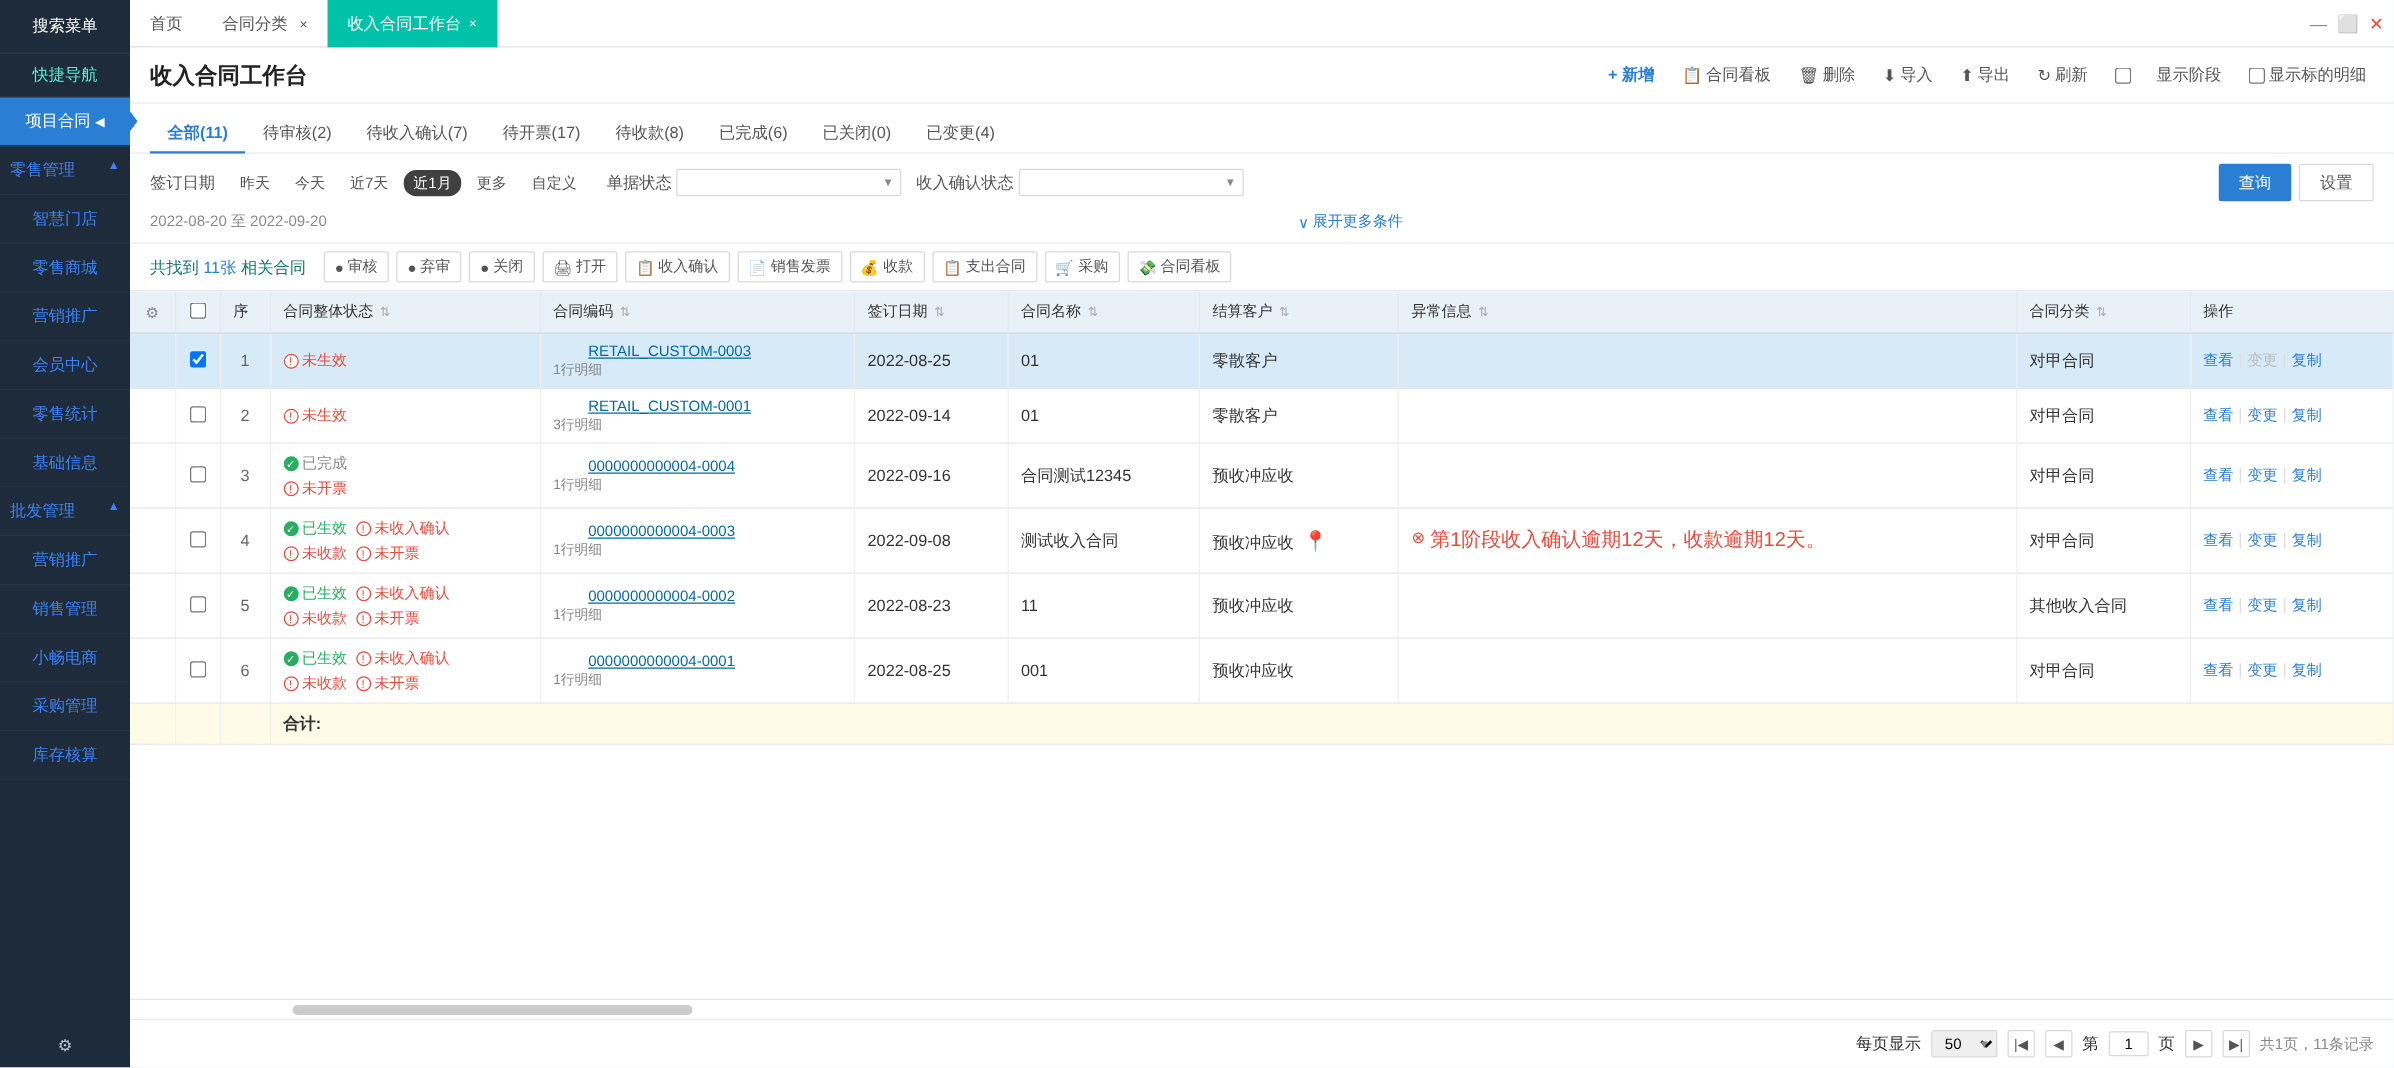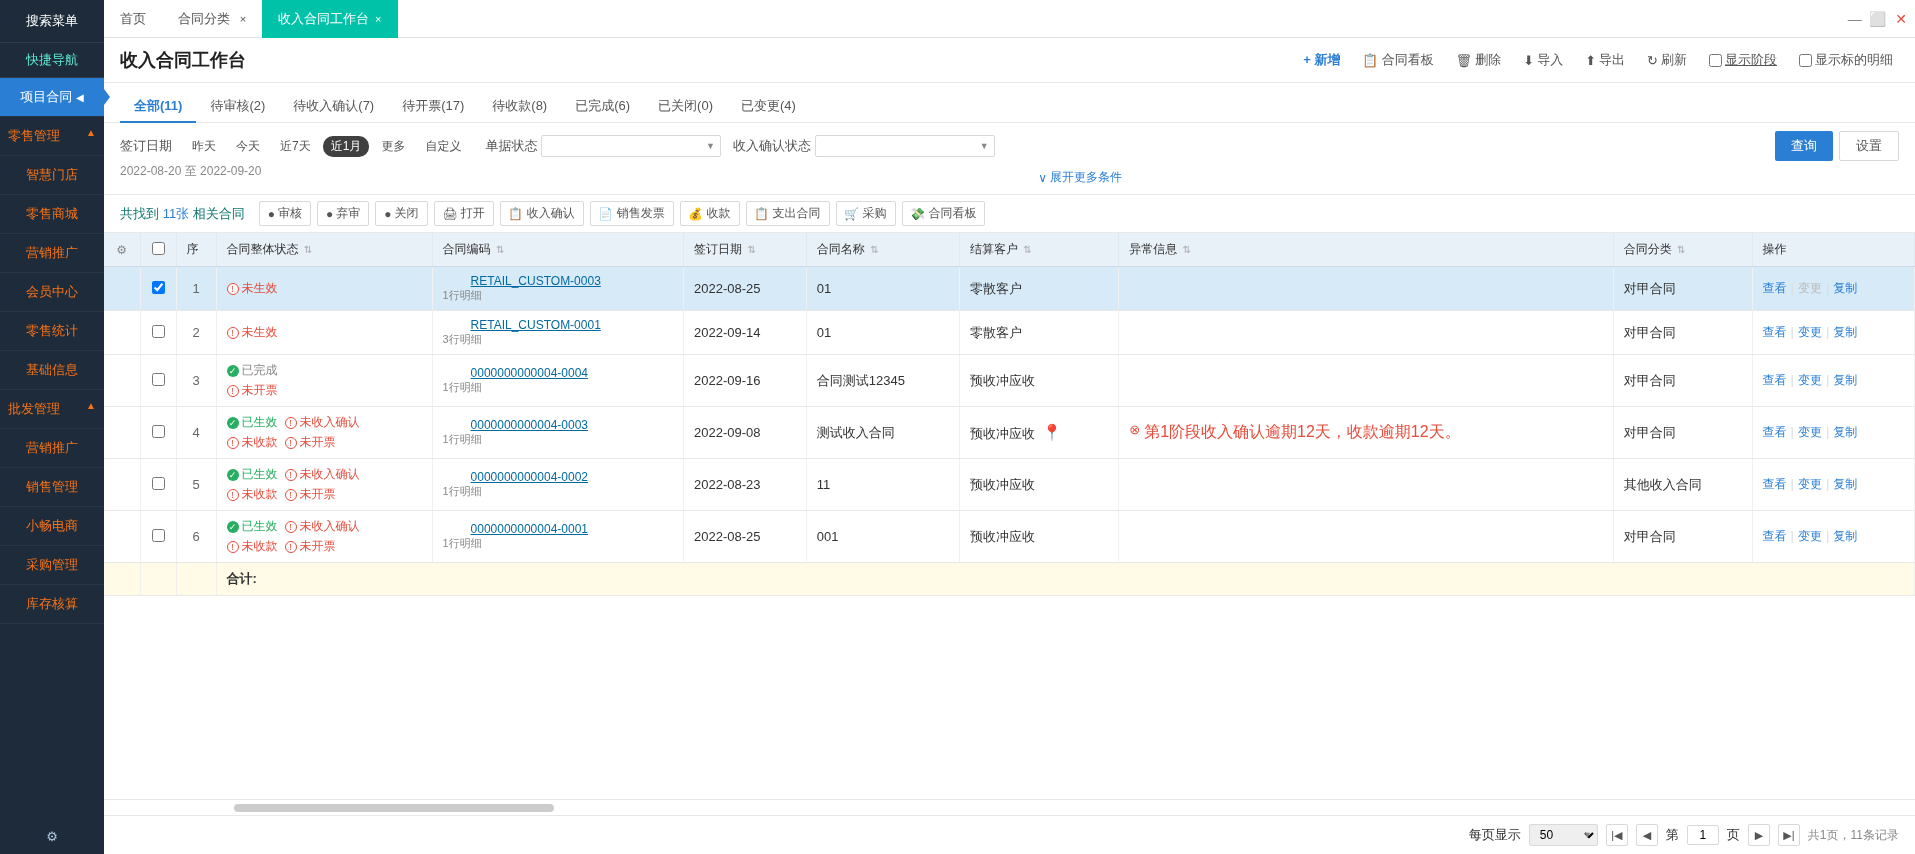--- a/index.html
+++ b/index.html
@@ -2,21 +2,21 @@
 <html><head>
   <meta charset="utf-8">
   <style>
     * { box-sizing: border-box; margin: 0; padding: 0; }
     body { font-family: 'Microsoft YaHei', Arial, sans-serif; font-size: 13px; background: #f0f2f5; color: #333; display: flex; height: 854px; overflow: hidden; }
 
     
     .sidebar { width: 104px; background: #1d2b3a; display: flex; flex-direction: column; flex-shrink: 0; height: 100%; }
     .sidebar-search { padding: 12px 8px; color: #fff; font-size: 13px; text-align: center; border-bottom: 1px solid #2d3e50; cursor: pointer; }
     .sidebar-nav { padding: 8px; color: #5eead4; font-size: 13px; text-align: center; border-bottom: 1px solid #2d3e50; cursor: pointer; }
-    .sidebar-item { padding: 10px 8px; color: #f97316; font-size: 13px; text-align: center; cursor: pointer; border-bottom: 1px solid #253545; }
+    .sidebar-item { padding: 10px 8px; color: #3b82f6; font-size: 13px; text-align: center; cursor: pointer; border-bottom: 1px solid #253545; }
     .sidebar-item.active { background: #2a7fd4; color: #fff; position: relative; }
     .sidebar-item.active::after { content: ''; position: absolute; right: -6px; top: 50%; transform: translateY(-50%); width: 0; height: 0; border-top: 8px solid transparent; border-bottom: 8px solid transparent; border-left: 6px solid #2a7fd4; }
     .sidebar-bottom { margin-top: auto; padding: 10px 8px; color: #aec6d8; text-align: center; cursor: pointer; }
 
     
     .main { flex: 1; display: flex; flex-direction: column; overflow: hidden; background: #f0f2f5; }
 
     
     .tab-bar { background: #fff; display: flex; align-items: center; border-bottom: 1px solid #e0e0e0; padding: 0; height: 38px; flex-shrink: 0; }
     .tab-item { padding: 0 16px; height: 38px; line-height: 38px; cursor: pointer; color: #555; font-size: 13px; white-space: nowrap; }
@@ -83,21 +83,21 @@
     .error-text { color: #e74c3c; font-size: 16px; }
     .error-icon { color: #e74c3c; margin-right: 2px; }
     .addr-icon { color: #e74c3c; font-size: 16px; }
     .status-cell { display: flex; flex-direction: column; gap: 3px; }
     .status-line { display: flex; align-items: center; gap: 3px; white-space: nowrap; }
     .footer-row td { background: #fffbe6; font-weight: bold; }
     .sort-icon { color: #aaa; font-size: 10px; margin-left: 2px; }
 
     
     .pagination { background: #fff; padding: 8px 16px; border-top: 1px solid #e8e8e8; display: flex; align-items: center; justify-content: flex-end; gap: 8px; flex-shrink: 0; font-size: 13px; }
-    .page-size-select { border: 1px solid #d9d9d9; border-radius: 2px; padding: 2px 20px 2px 6px; font-size: 12px; }
+    .page-size-select { border: 1px solid #d9d9d9; border-radius: 2px; padding: 2px 4px 2px 6px; font-size: 12px; }
     .page-nav-btn { width: 22px; height: 22px; border: 1px solid #d9d9d9; border-radius: 2px; background: #fff; cursor: pointer; display: flex; align-items: center; justify-content: center; font-size: 11px; color: #555; }
     .page-nav-btn:disabled { color: #ccc; cursor: default; }
     .page-input { width: 32px; border: 1px solid #d9d9d9; border-radius: 2px; text-align: center; padding: 2px 4px; font-size: 12px; }
     .page-info { color: #888; font-size: 12px; }
 
     
     ::-webkit-scrollbar { width: 6px; height: 6px; }
     ::-webkit-scrollbar-track { background: #f1f1f1; }
     ::-webkit-scrollbar-thumb { background: #ccc; border-radius: 3px; }
 
@@ -176,21 +176,21 @@
           <span>导入</span>
         </div>
         <div class="header-btn">
           <span>⬆</span>
           <span>导出</span>
         </div>
         <div class="header-btn">
           <span>↻</span>
           <span>刷新</span>
         </div>
-        <label class="header-btn" style="gap:3px;text-decoration:underline;">
+        <label class="header-btn" style="gap:20px;">
           <input type="checkbox" style="margin: 0px;">
           <span>显示阶段</span>
         </label>
         <label class="header-btn" style="gap:3px;">
           <input type="checkbox" style="margin: 0px;">
           <span>显示标的明细</span>
         </label>
       </div>
     </div>
 
@@ -232,21 +232,21 @@
             <select class="filter-select" style="min-width:180px;">
               <option value=""></option>
             </select>
           </div>
         </div>
         <div class="filter-actions">
           <button class="btn-query">查询</button>
           <button class="btn-setting">设置</button>
         </div>
       </div>
-      <div style="display:flex;align-items:flex-start;">
+      <div style="display:flex;align-items:flex-end;">
         <span class="date-range-text">2022-08-20 至 2022-09-20</span>
         <div style="flex:1;display:flex;justify-content:center;margin-top:4px;">
           <div class="expand-btn">
             <span>∨</span>
             <span>展开更多条件</span>
           </div>
         </div>
       </div>
     </div>
 

